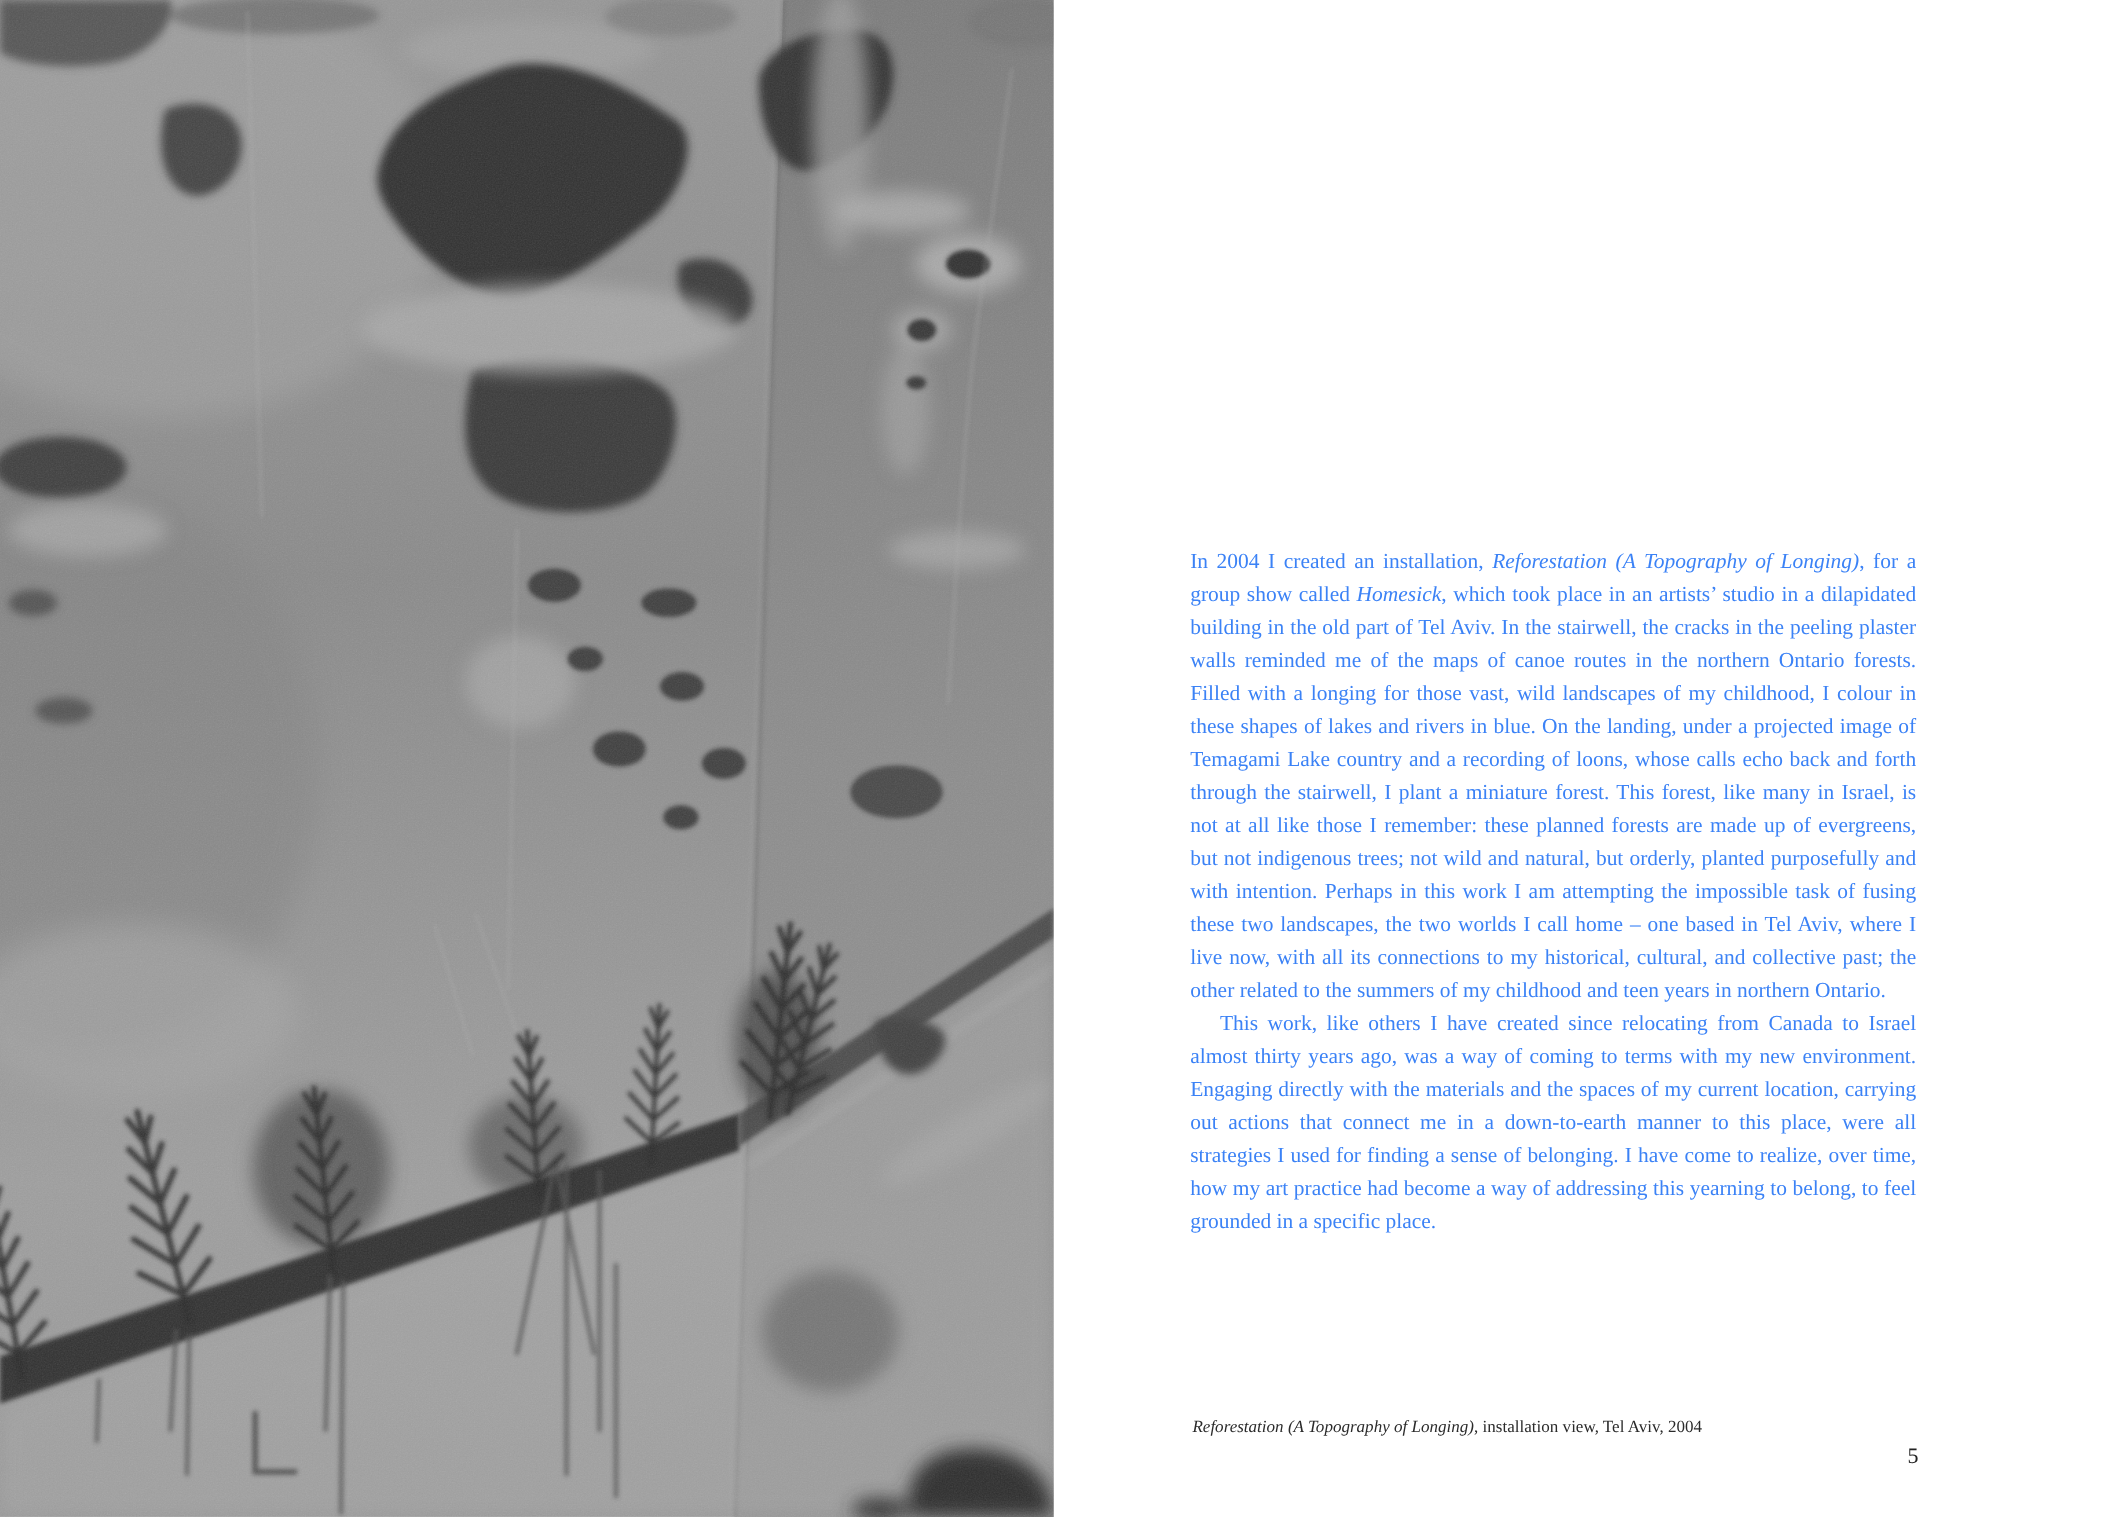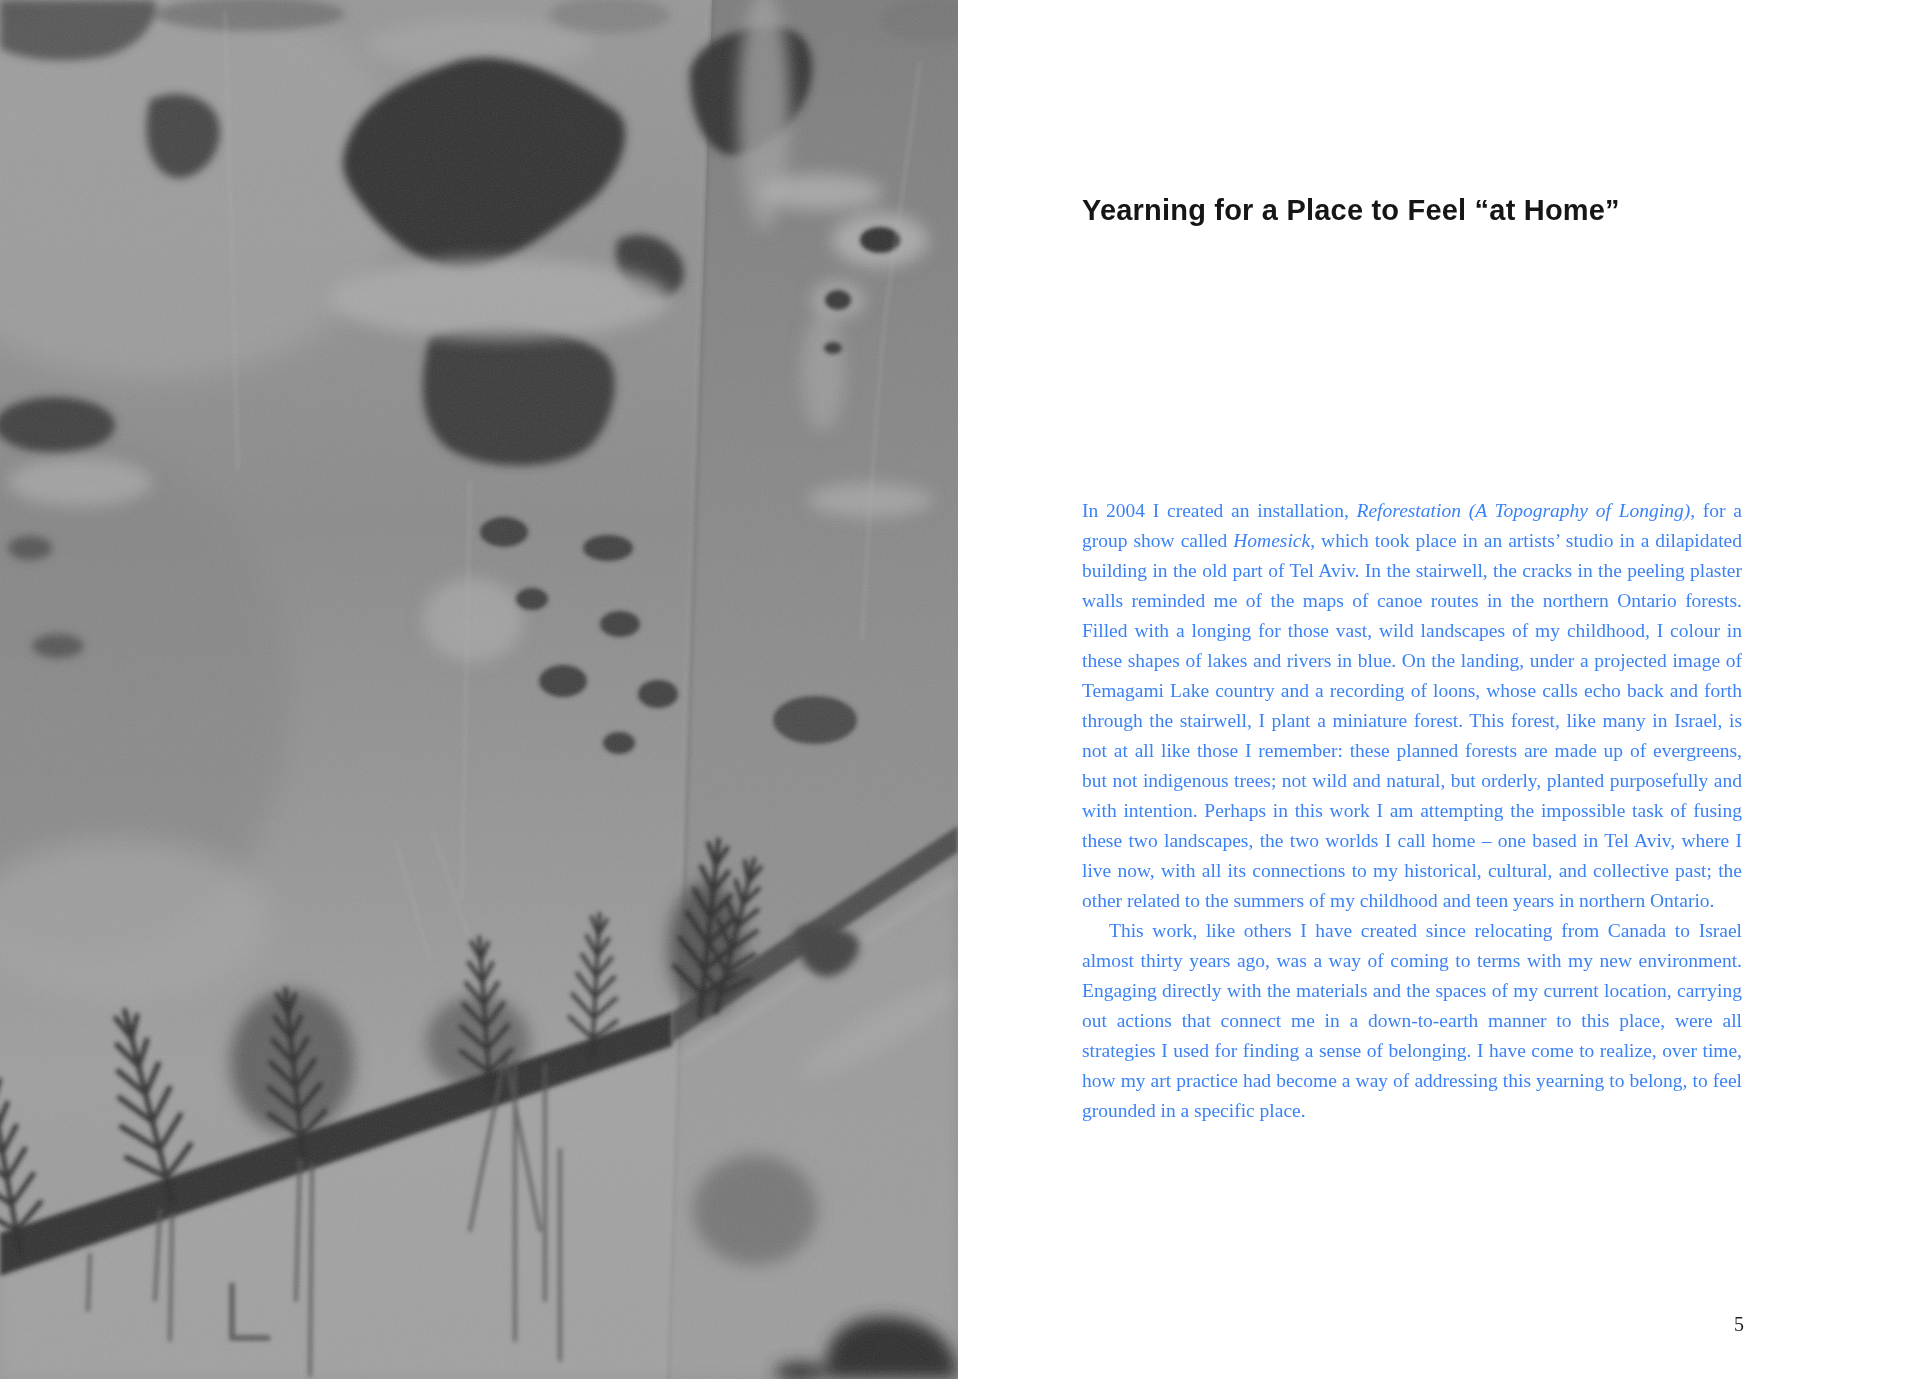--- a/index.html
+++ b/index.html
@@ -193,24 +193,24 @@
       <g filter="url(#s8)">
         <path d="M860 1320 C900 1310 958 1325 958 1379 L828 1379 C820 1350 835 1328 860 1320 Z" fill="#2e2e2e"></path>
         <ellipse cx="800" cy="1372" rx="26" ry="10" fill="#333333"></ellipse>
       </g>
 
       <rect x="0" y="0" width="958" height="1379" filter="url(#grain)" opacity="0.3"></rect>
     </svg>
   </figure>
 
   <section class="page">
-    <h1>Yearning for a Place to Feel “at Home”</h1>
 
     <div class="body-text">
       <p><span>In 2004 I created an installation, </span><i>Reforestation (A Topography of Longing)</i><span>, for a group show called </span><i>Homesick</i><span>, which took place in an artists’ studio in a dilapidated building in the old part of Tel Aviv. In the stairwell, the cracks in the peeling plaster walls reminded me of the maps of canoe routes in the northern Ontario forests. Filled with a longing for those vast, wild landscapes of my childhood, I colour in these shapes of lakes and rivers in blue. On the landing, under a projected image of Temagami Lake country and a recording of loons, whose calls echo back and forth through the stairwell, I plant a miniature forest. This forest, like many in Israel, is not at all like those I remember: these planned forests are made up of evergreens, but not indigenous trees; not wild and natural, but orderly, planted purposefully and with intention. Perhaps in this work I am attempting the impossible task of fusing these two landscapes, the two worlds I call home – one based in Tel Aviv, where I live now, with all its connections to my historical, cultural, and collective past; the other related to the summers of my childhood and teen years in northern Ontario.</span></p>
       <p class="indented"><span>This work, like others I have created since relocating from Canada to Israel almost thirty years ago, was a way of coming to terms with my new environment. Engaging directly with the materials and the spaces of my current location, carrying out actions that connect me in a down-to-earth manner to this place, were all strategies I used for finding a sense of belonging. I have come to realize, over time, how my art practice had become a way of addressing this yearning to belong, to feel grounded in a specific place.</span></p>
     </div>
 
+    <div class="caption"><i>Reforestation (A Topography of Longing)</i><span>, installation view, Tel Aviv, 2004</span></div>
 
     <div class="pagenum">5</div>
   </section>
 
 </div>
 
 </body></html>

